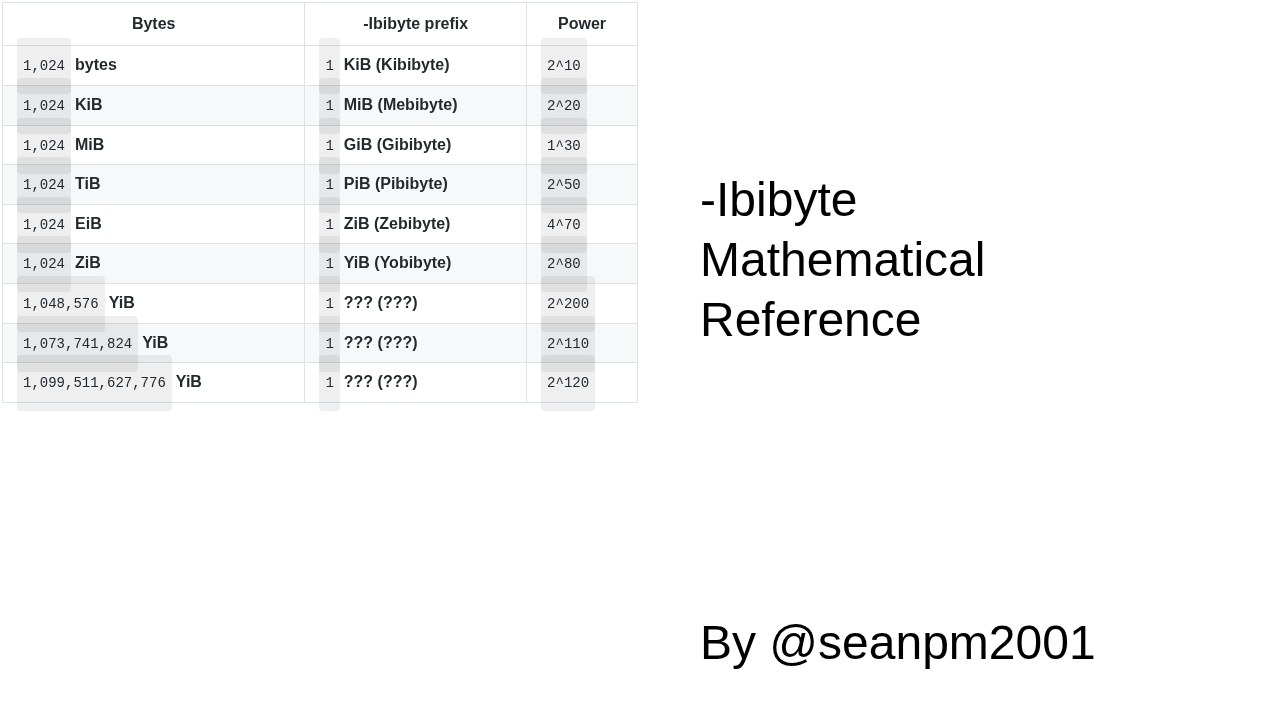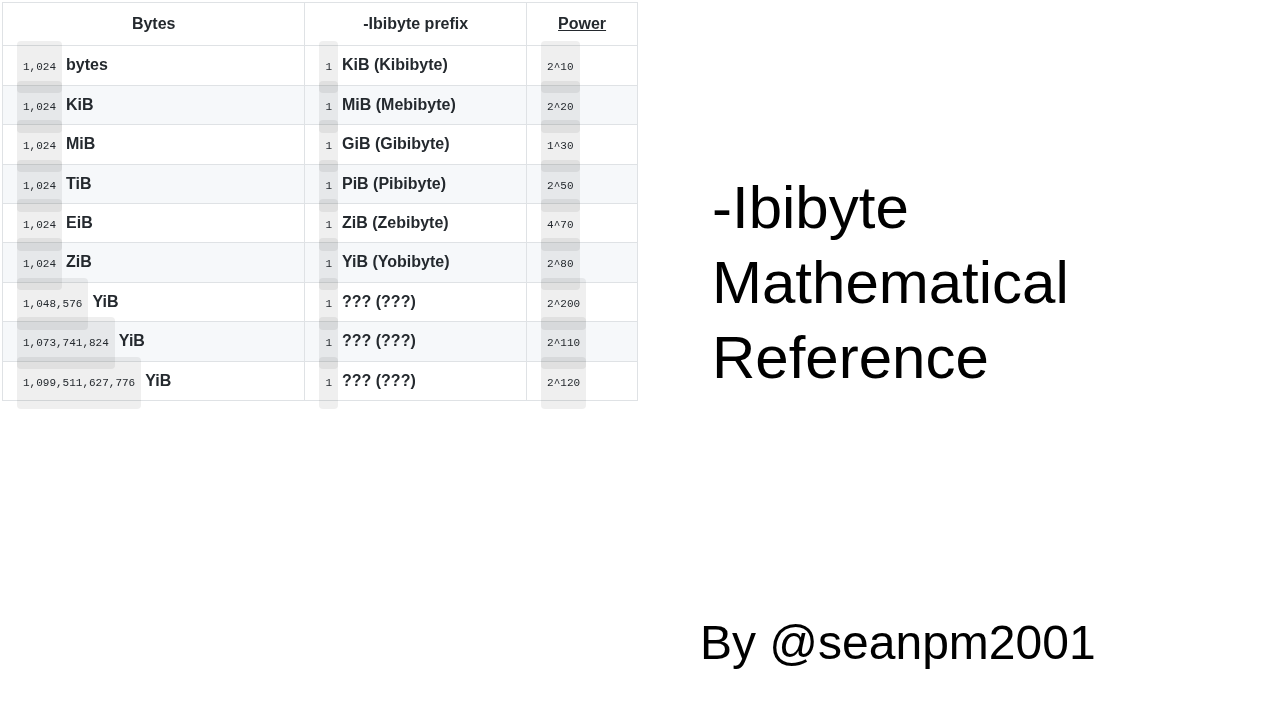--- a/index.html
+++ b/index.html
@@ -45,39 +45,39 @@
     padding: 10px 14px;
   }
   tbody tr:nth-child(even) td {
     background: #f6f8fa;
   }
   tbody tr:nth-child(odd) td {
     background: #ffffff;
   }
   code {
     font-family: SFMono-Regular, Consolas, "Liberation Mono", Menlo, monospace;
-    font-size: 11px;
+    font-size: 14px;
     background: rgba(27,31,35,0.07);
     border-radius: 4px;
     padding: 20px 6px;
     color: #24292e;
   }
   .unit {
     font-weight: 600;
     margin-left: 4px;
   }
   .col-bytes  { width: 300px; }
   .col-prefix { width: 220px; }
-  .col-power  { width: 110px; text-decoration: underline; }
+  .col-power  { width: 110px; }
 
   .title {
     position: absolute;
-    left: 72px;
+    left: 60px;
     top: 170px;
-    font-size: 60px;
+    font-size: 48px;
     line-height: 1.25;
     color: #000000;
     white-space: pre-line;
   }
   .byline {
     position: absolute;
     left: 60px;
     bottom: 50px;
     font-size: 48px;
     color: #000000;

